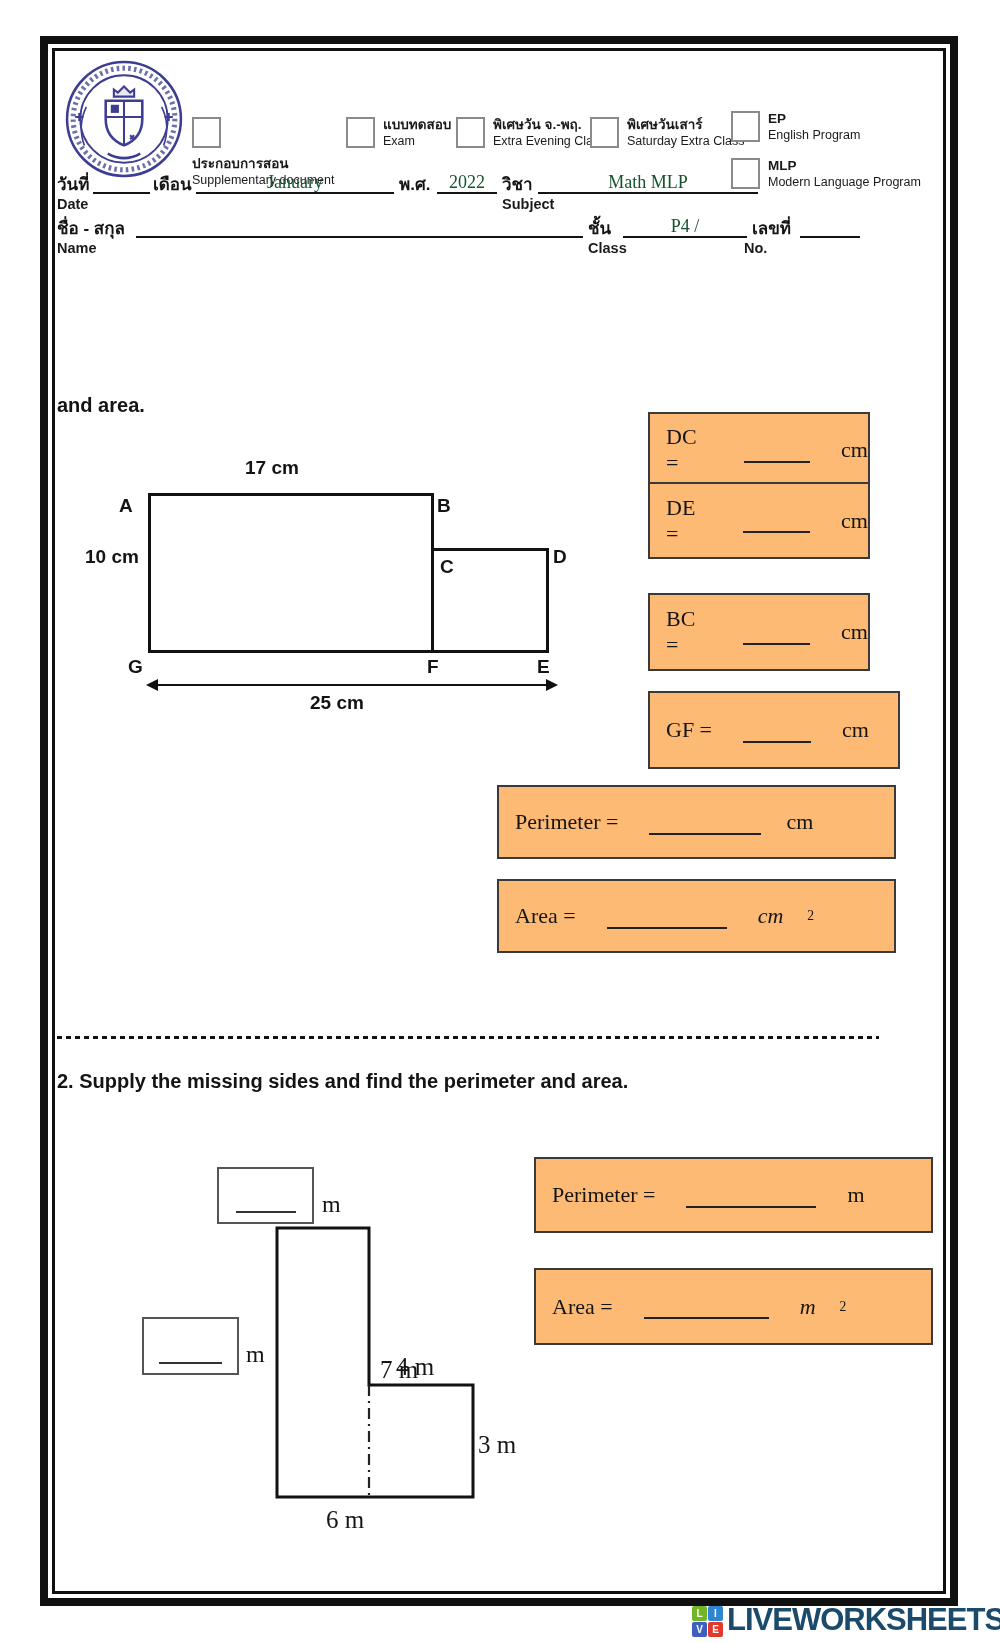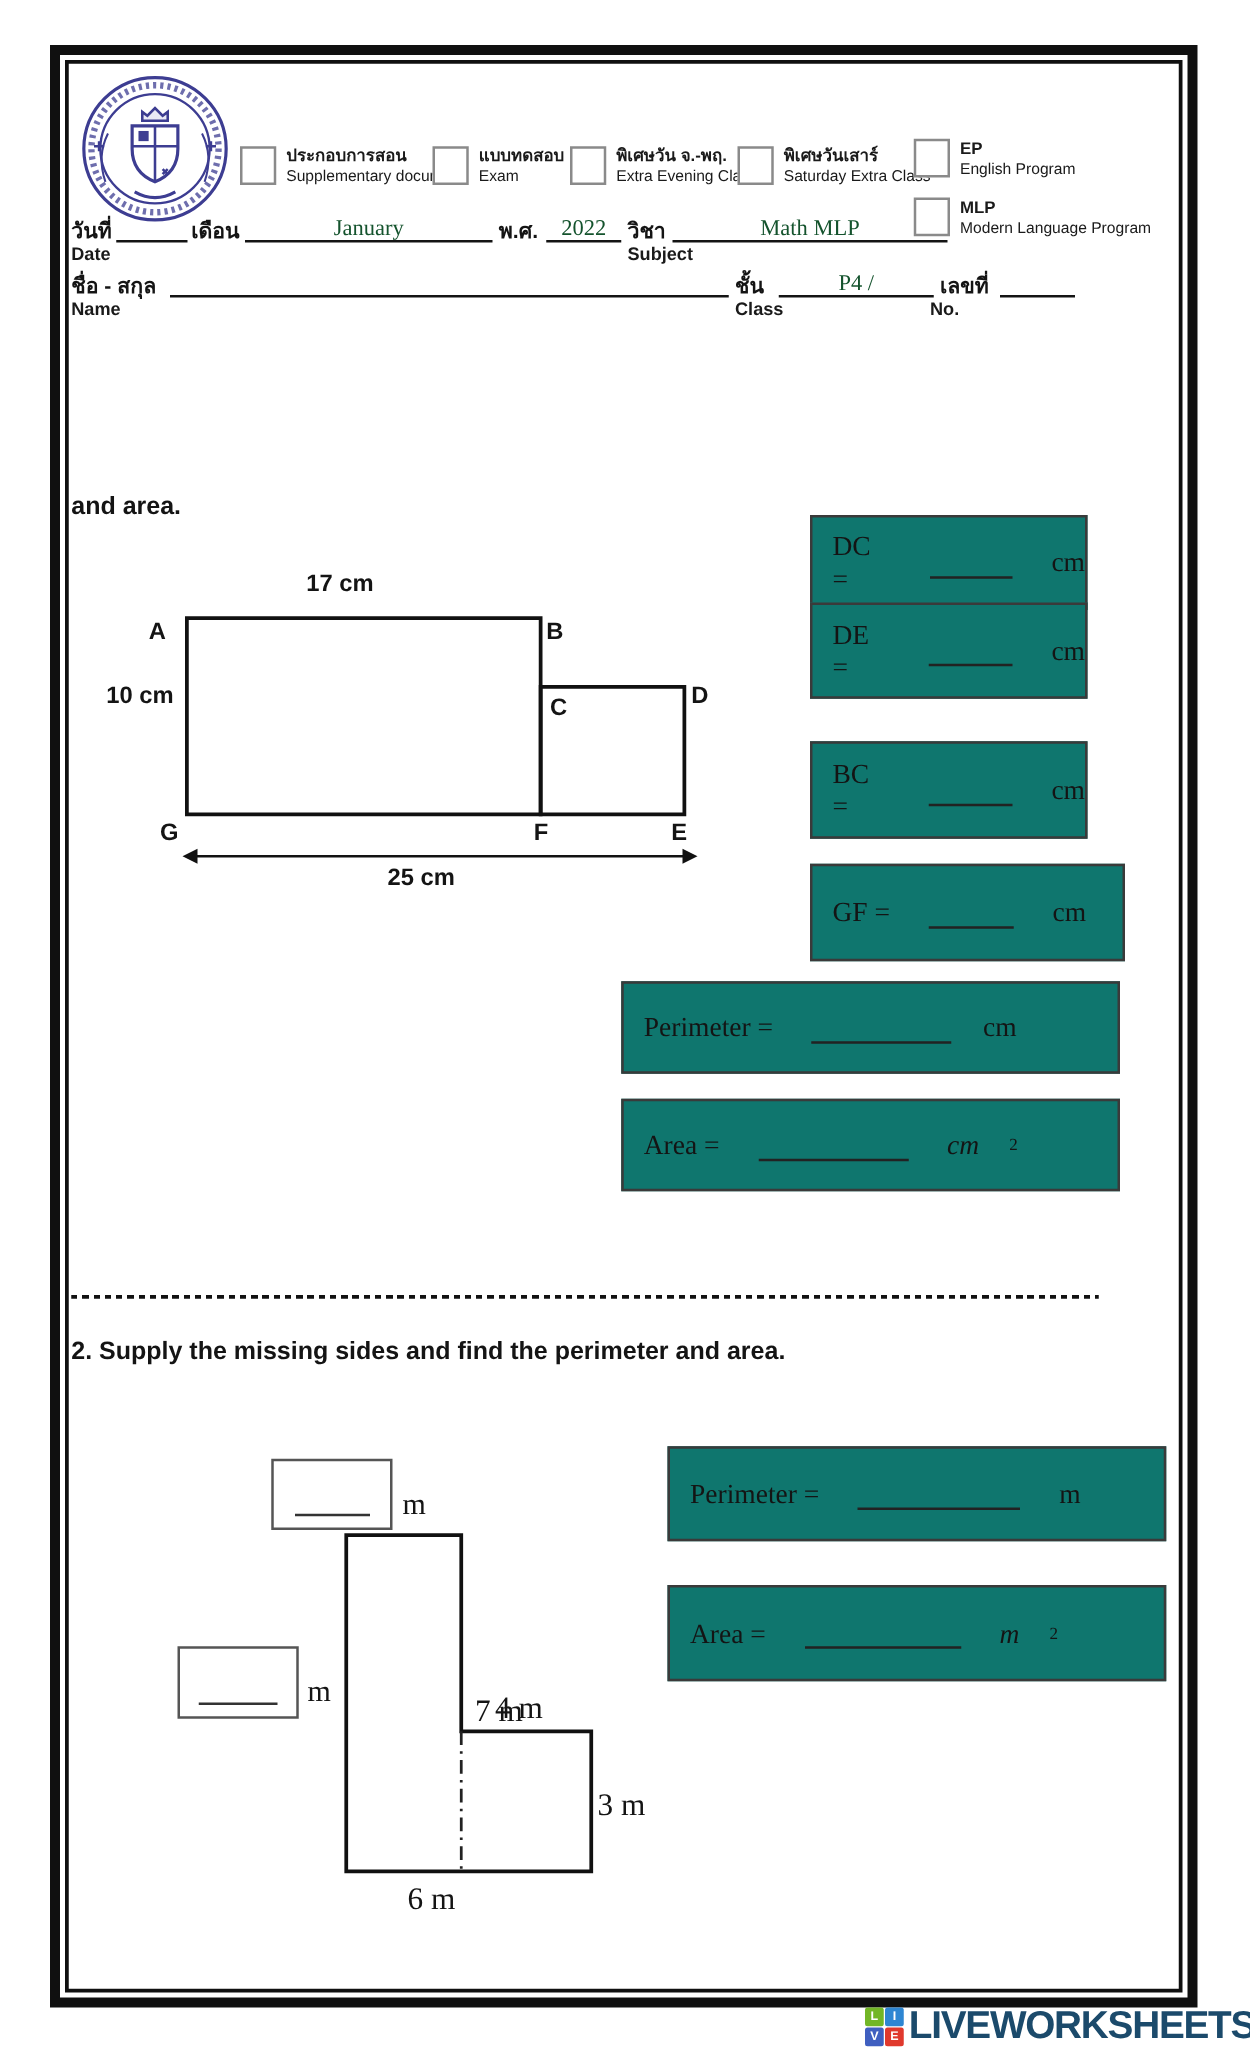--- a/index.html
+++ b/index.html
@@ -32,21 +32,21 @@
   
   .shape-rect{position:absolute;border:3px solid #111;box-sizing:border-box;background:transparent;}
   .diag-label{position:absolute;font-size:19px;font-weight:700;color:#141414;white-space:nowrap;}
   .vertex{position:absolute;font-size:19px;font-weight:700;color:#141414;}
   .arrow-line{position:absolute;height:0;border-top:2.5px solid #111;}
   .arrow-head{position:absolute;width:0;height:0;border-top:6px solid transparent;border-bottom:6px solid transparent;}
   .arrow-head.left{border-right:12px solid #111;}
   .arrow-head.right{border-left:12px solid #111;}
 
   
-  .ans-box{position:absolute;border:2px solid #3a3a3a;box-sizing:border-box;background:#0f766e;
+  .ans-box{position:absolute;border:2px solid #3a3a3a;box-sizing:border-box;background:#fdba74;
            display:flex;align-items:center;padding-left:16px;
            font-family:"Liberation Serif","DejaVu Serif",serif;font-size:22px;color:#141414;gap:24px;}
   .blank{display:inline-block;height:1.05em;border-bottom:2px solid #222;margin:0 7px;}
   .unit-sup{font-size:0.62em;}
 
   .dashed-divider{position:absolute;height:3px;
       background:repeating-linear-gradient(90deg,#111 0 5px,transparent 5px 9px);}
 
   
   .blank-box{position:absolute;border:2px solid #555;box-sizing:border-box;background:#fff;}
@@ -80,21 +80,21 @@
         <rect x="47" y="46" width="8" height="8" fill="#3d3d92" stroke="none"></rect>
         <path d="M66,76 l4,4 M70,76 l-4,4" stroke-width="2"></path>
         <path d="M44,94 q16,9 32,0" stroke-width="2.5"></path>
         <path d="M21,86 q-7,-20 2,-38 M99,86 q7,-20 -2,-38" stroke-width="1.6"></path>
         <path d="M12,58 h8 M16,54 v8 M100,58 h8 M104,54 v8" stroke-width="2"></path>
       </g>
     </svg>
   </div>
 
 
-  <div class="abs cb-item" style="left:192px;top:117px;">
+  <div class="abs cb-item" style="left:192px;top:117px;flex-direction:column;">
     <div class="cb-box"></div>
     <div class="cb-labels">
       <span class="cb-th">ประกอบการสอน</span>
       <span class="cb-en">Supplementary document</span>
     </div>
   </div>
   <div class="abs cb-item" style="left:346px;top:117px;">
     <div class="cb-box"></div>
     <div class="cb-labels">
       <span class="cb-th">แบบทดสอบ</span>

